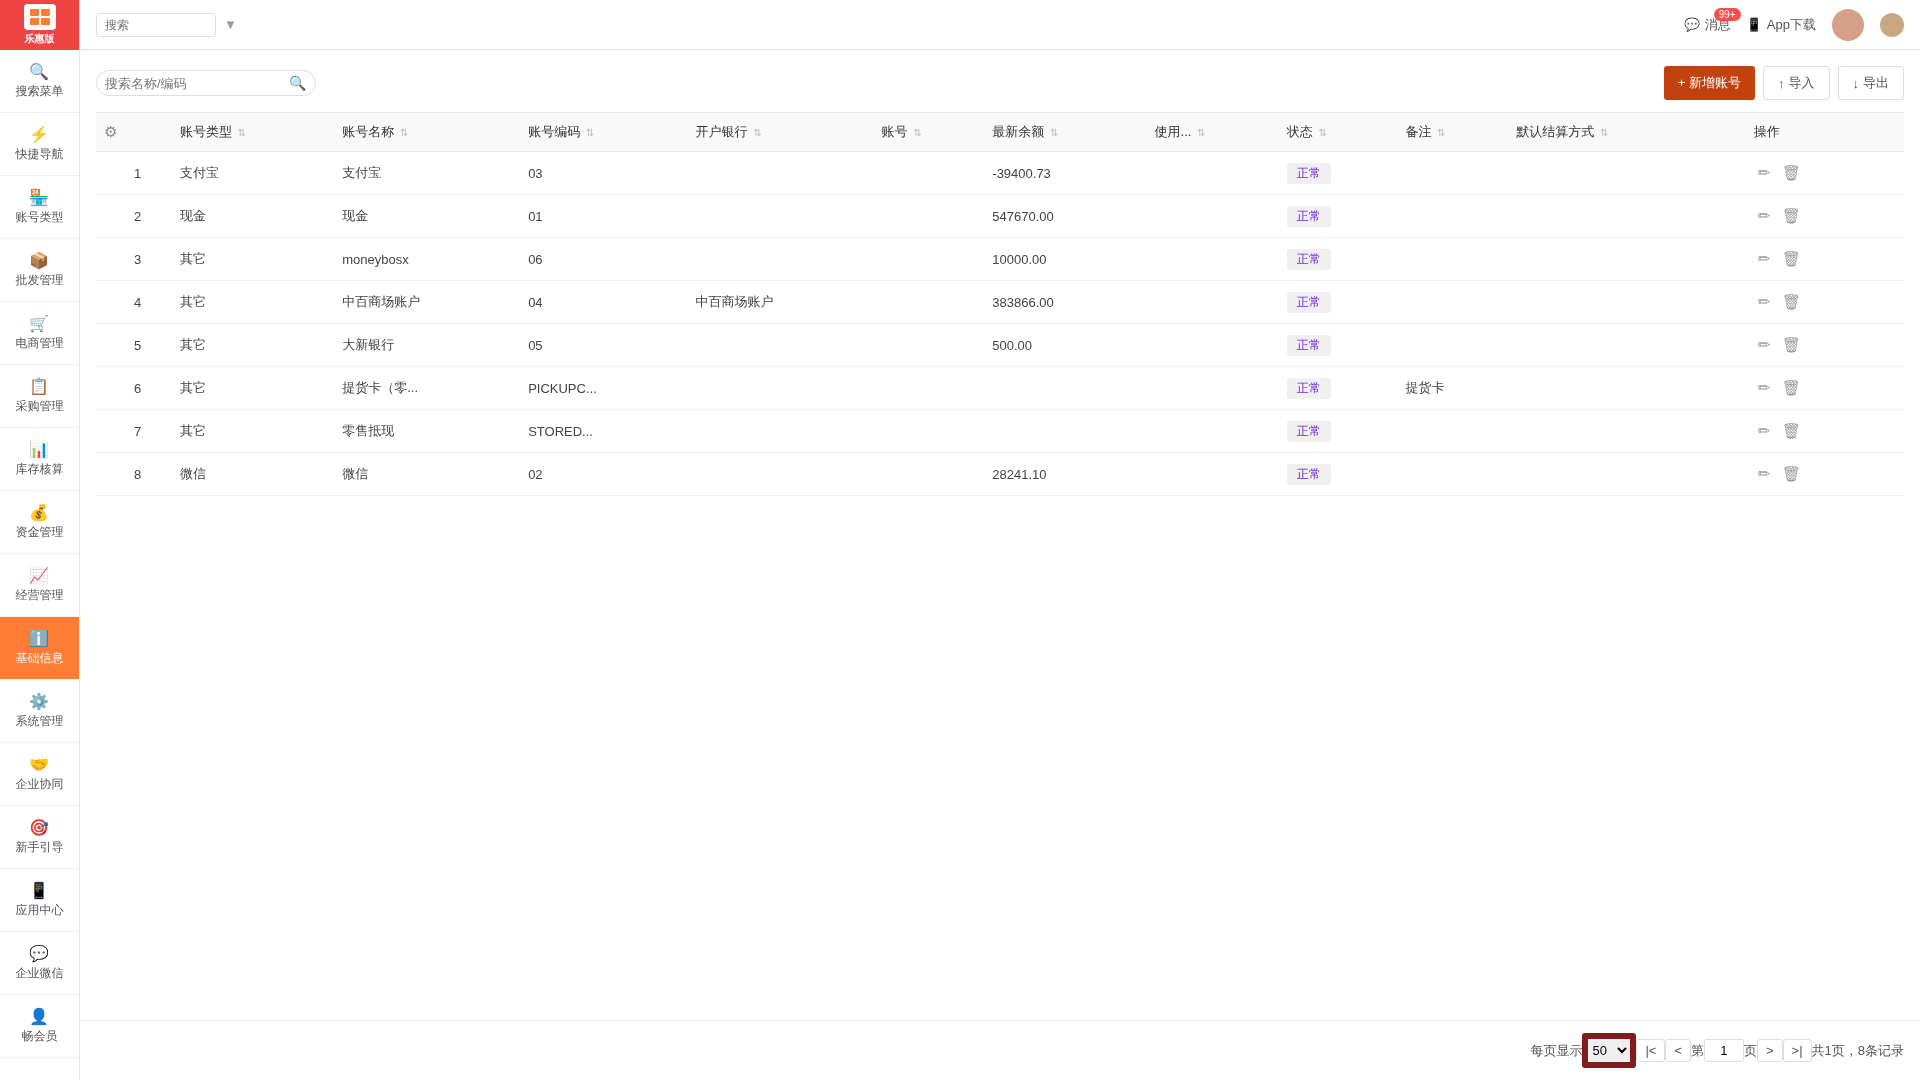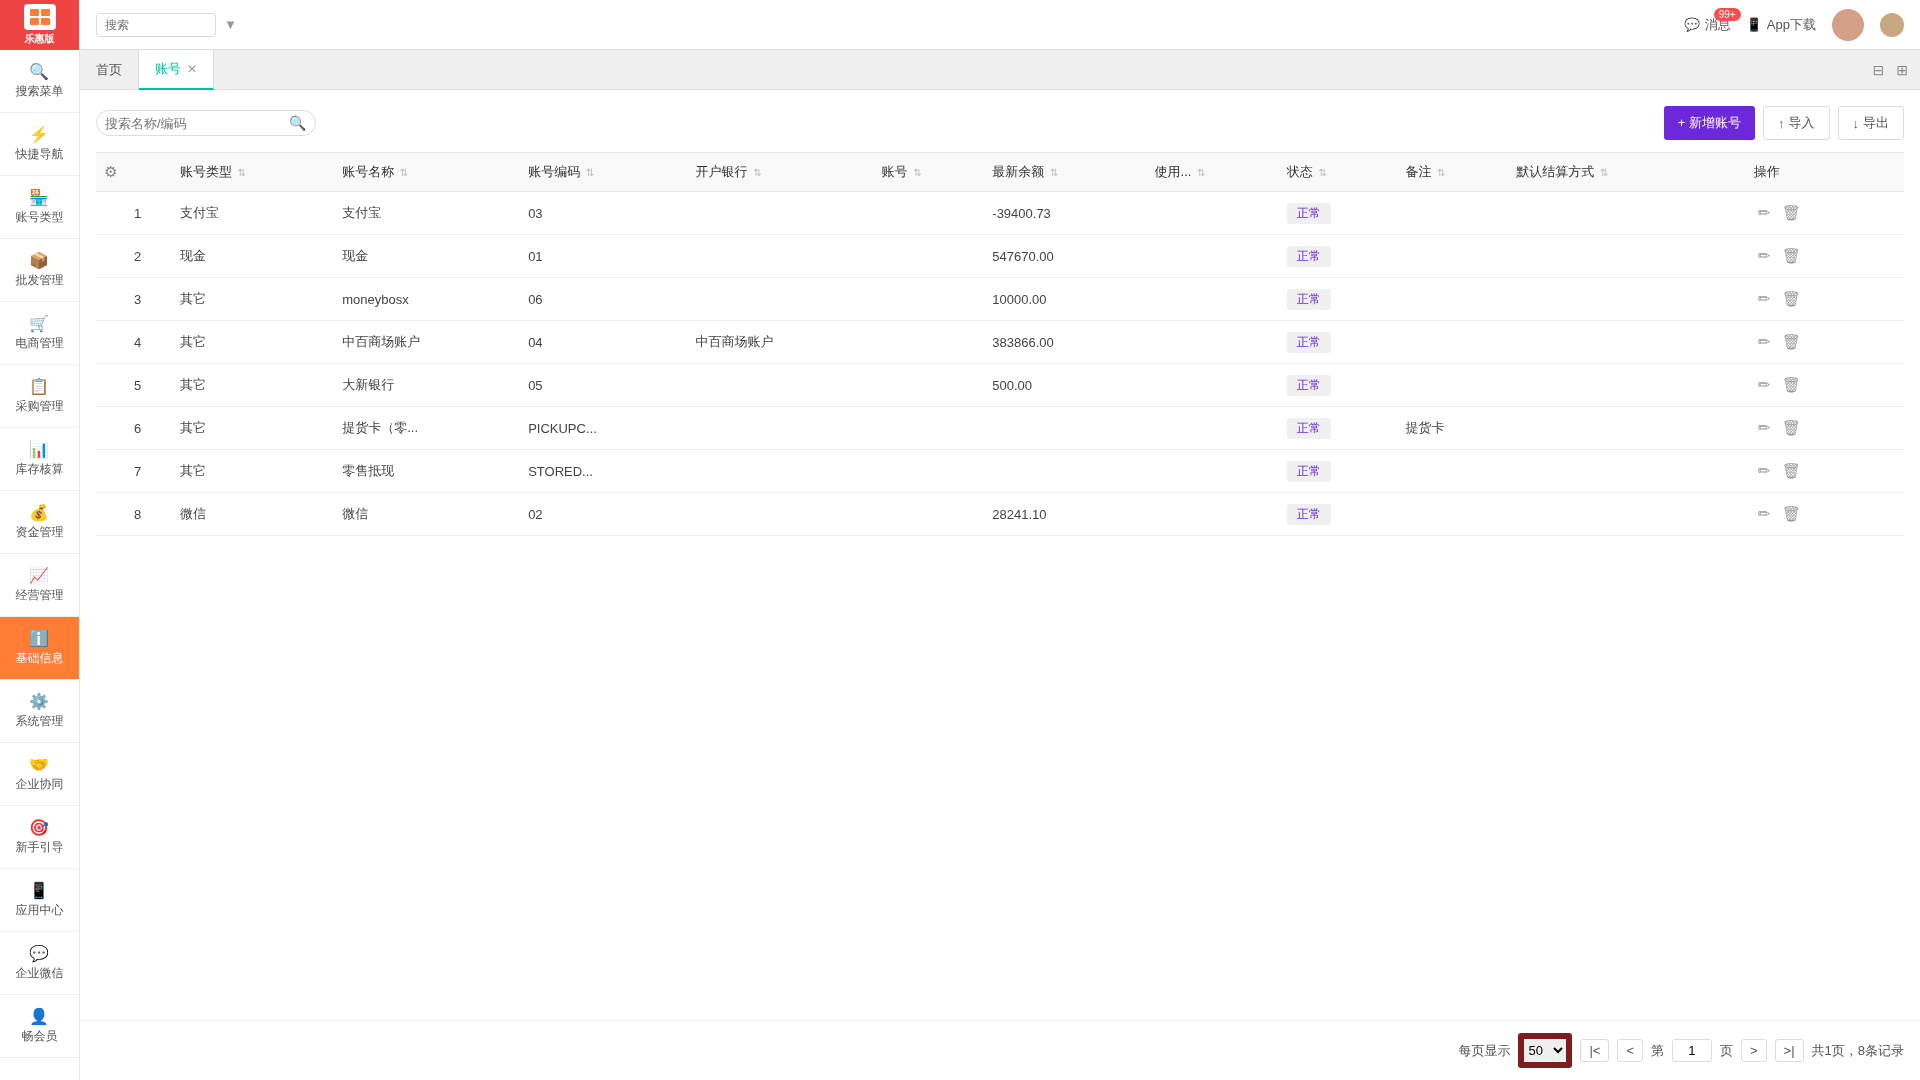--- a/index.html
+++ b/index.html
@@ -139,21 +139,21 @@
     .search-box input {
       border: none;
       outline: none;
       font-size: 13px;
       width: 100%;
       color: #999;
     }
     .search-icon { color: #999; font-size: 14px; cursor: pointer; }
     .toolbar-btns { display: flex; gap: 8px; }
     .btn-primary {
-      background: #6d28d9;
+      background: #c2410c;
       color: white;
       border: none;
       border-radius: 3px;
       padding: 7px 14px;
       font-size: 13px;
       cursor: pointer;
       display: flex;
       align-items: center;
       gap: 4px;
     }
@@ -199,21 +199,20 @@
     .action-btn { background: none; border: none; cursor: pointer; color: #999; font-size: 15px; padding: 2px 4px; }
     .settings-col { width: 30px; text-align: center; }
     .gear-icon { color: #888; font-size: 15px; cursor: pointer; }
 
     
     .pagination {
       display: flex;
       align-items: center;
       justify-content: flex-end;
       padding: 12px 16px;
-      gap: 8px;
       font-size: 13px;
       color: #555;
       border-top: 1px solid #f0f0f0;
       background: #fff;
     }
     .per-page-select {
       border: 6px solid #7f1d1d;
       border-radius: 3px;
       padding: 3px 0;
       font-size: 13px;
@@ -335,33 +334,20 @@
       </div>
       <div class="app-btn">
         <span>📱</span>
         <span>App下载</span>
       </div>
       <div class="avatar"></div>
       <div class="avatar" style="background:#c8a882; width:24px; height:24px;"></div>
     </div>
   </div>
 
-  <div class="tabbar">
-    <div class="tab">
-      <span>首页</span>
-    </div>
-    <div class="tab active">
-      <span>账号</span>
-      <span class="tab-close">✕</span>
-    </div>
-    <div class="tab-actions">
-      <span class="tab-action-btn">⊟</span>
-      <span class="tab-action-btn">⊞</span>
-    </div>
-  </div>
 
   <div class="content">
 
     <div class="toolbar">
       <div class="search-box">
         <input type="text" style="border: none; outline: none; font-size: 13px; width: 100%; color: rgb(153, 153, 153);" placeholder="搜索名称/编码">
         <span class="search-icon">🔍</span>
       </div>
       <div class="toolbar-btns">
         <button class="btn-primary">+ 新增账号</button>

